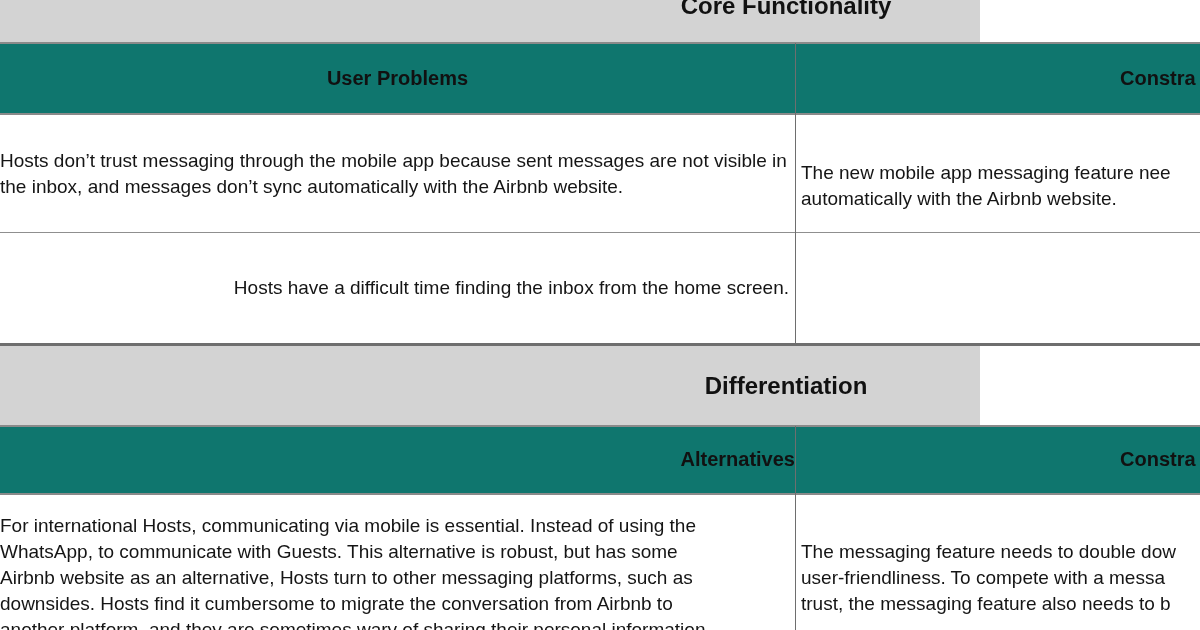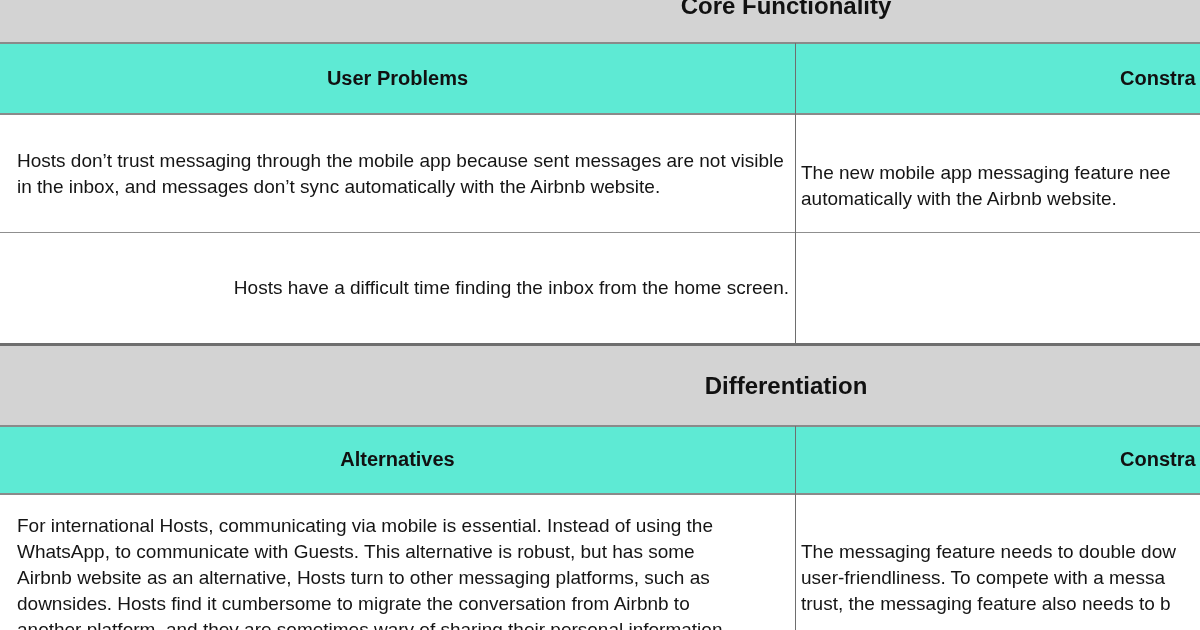--- a/index.html
+++ b/index.html
@@ -19,37 +19,37 @@
       position: absolute;
       left: 0;
       top: 0;
       width: 1200px;
       height: 630px;
       overflow: hidden;
     }
     .band {
       position: absolute;
       left: 0;
-      width: 1200px;
+      width: 980px;
       background: #d3d3d3;
       box-sizing: border-box;
     }
     .band-title {
       position: absolute;
       left: 0;
       width: 1572px;
       text-align: center;
       font-weight: bold;
       font-size: 24px;
       color: #111;
       white-space: nowrap;
     }
     .hdr {
       position: absolute;
-      background: #5eead4;
+      background: #0f766e;
       box-sizing: border-box;
     }
     .hdr-label {
       position: absolute;
       left: 0;
       right: 0;
       text-align: center;
       font-weight: bold;
       font-size: 20px;
       white-space: nowrap;
@@ -60,21 +60,21 @@
       right: auto;
     }
     .cell {
       position: absolute;
       box-sizing: border-box;
       font-size: 19px;
       line-height: 26px;
       color: #151515;
       display: flex;
       align-items: center;
-      padding-left: 17px;
+      padding-left: 0;
       padding-right: 6px;
       overflow: hidden;
     }
     .cell.right {
       padding-left: 5px;
       white-space: nowrap;
     }
     .cell.right span {
       white-space: pre-line;
     }
@@ -127,21 +127,21 @@
     <span>Hosts have a difficult time finding the inbox from the home screen.</span>
   </div>
   <div class="hline thick" style="top:343px;"></div>
 
   <div class="band" style="top:346px; height:79px;">
     <div class="band-title" style="top:26px;">Differentiation</div>
   </div>
   <div class="hline" style="top:425px;"></div>
 
   <div class="hdr" style="left:0; top:427px; width:795px; height:66px;">
-    <div class="hdr-label" style="top:21px;">Alternatives</div>
+    <div class="hdr-label" style="top:21px;text-align:right;">Alternatives</div>
   </div>
   <div class="hdr" style="left:796px; top:427px; width:404px; height:66px;">
     <div class="hdr-label right" style="top:21px;">Constra</div>
   </div>
   <div class="hline" style="top:493px;"></div>
 
   <div class="cell" style="left:0; top:495px; width:795px; height:140px; flex-direction:column; align-items:flex-start; justify-content:flex-start; padding-top:18px; white-space:nowrap;">
     <div>For international Hosts, communicating via mobile is essential. Instead of using the</div>
     <div>WhatsApp, to communicate with Guests. This alternative is robust, but has some</div>
     <div>Airbnb website as an alternative, Hosts turn to other messaging platforms, such as</div>

